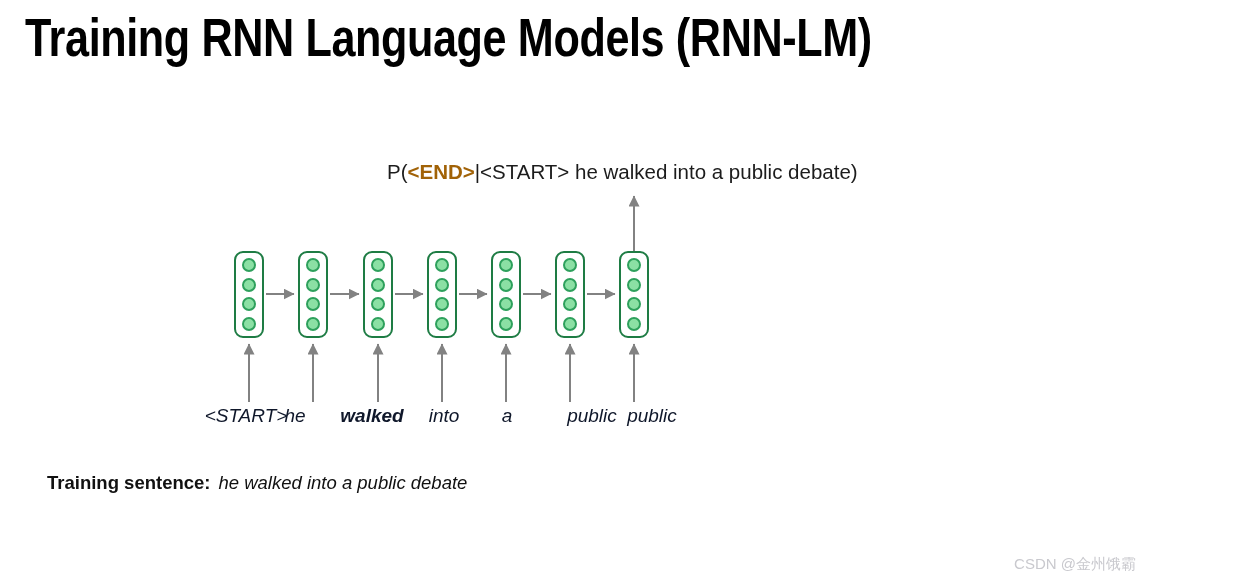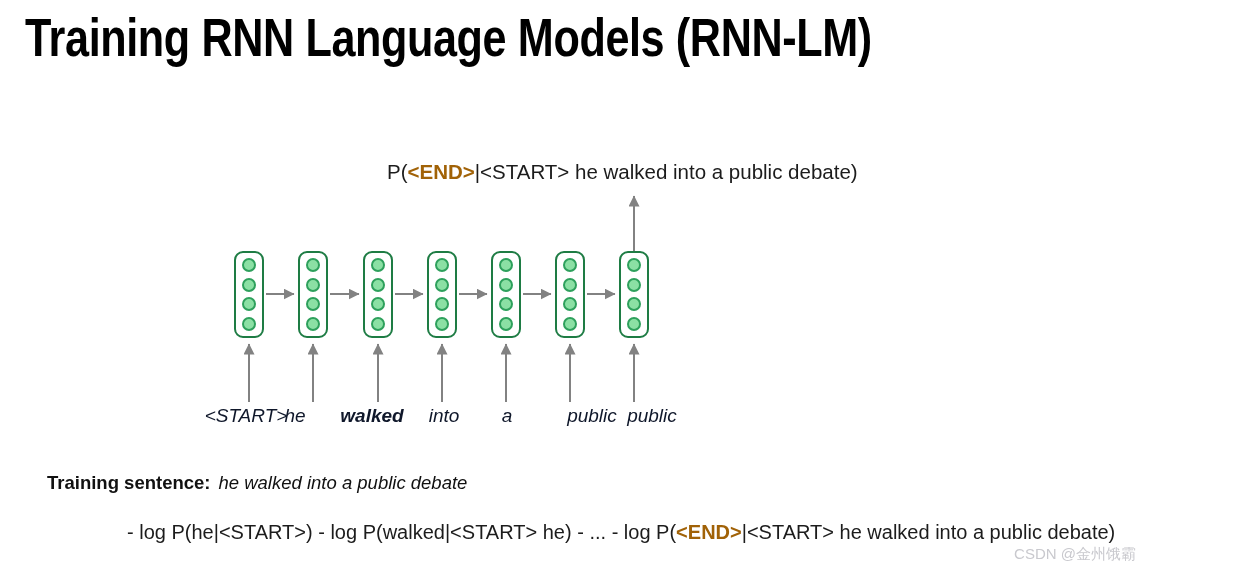--- a/index.html
+++ b/index.html
@@ -35,21 +35,21 @@
     position:absolute; left:28px; top:472px; font-size:18.5px; color:#111111;
     white-space:nowrap;
   }
   .training-label { font-weight:bold;margin-left:19px; }
   .training-sentence { font-style:italic; margin-left:8px; }
   .loss {
     position:absolute; left:127px; top:521px; font-size:20px; color:#1c1c1c;
     white-space:nowrap;
   }
   .watermark {
-    position:absolute; right:12px; bottom:13px; font-size:15px; color:#c9c9ce;
+    position:absolute; right:12px; bottom:3px; font-size:15px; color:#c9c9ce;
     white-space:nowrap;
   }
 </style>
 </head>
 <body>
 
 <div class="slide">
 
   <div class="title">Training RNN Language Models (RNN-LM)</div>
 
@@ -128,17 +128,16 @@
       <span class="word" style="left: 295px;">he</span>
       <span class="word" style="left: 372px; font-weight: bold;">walked</span>
       <span class="word" style="left: 444px;">into</span>
       <span class="word" style="left: 507px;">a</span>
       <span class="word" style="left: 592px;">public</span>
       <span class="word" style="left: 652px;">public</span>
     </div>
 
   <div class="training"><span class="training-label">Training sentence:</span><span class="training-sentence">he walked into a public debate</span></div>
 
-  <div class="loss"><span>- log P(he|&lt;START&gt;) - log P(walked|&lt;START&gt; he) - ... - log P(</span><span class="green-token">&lt;END&gt;</span><span>|&lt;START&gt; he walked into a public debate)</span></div>
 
   <div class="watermark">CSDN @金州饿霸</div>
 
 </div>
 
 </body></html>

